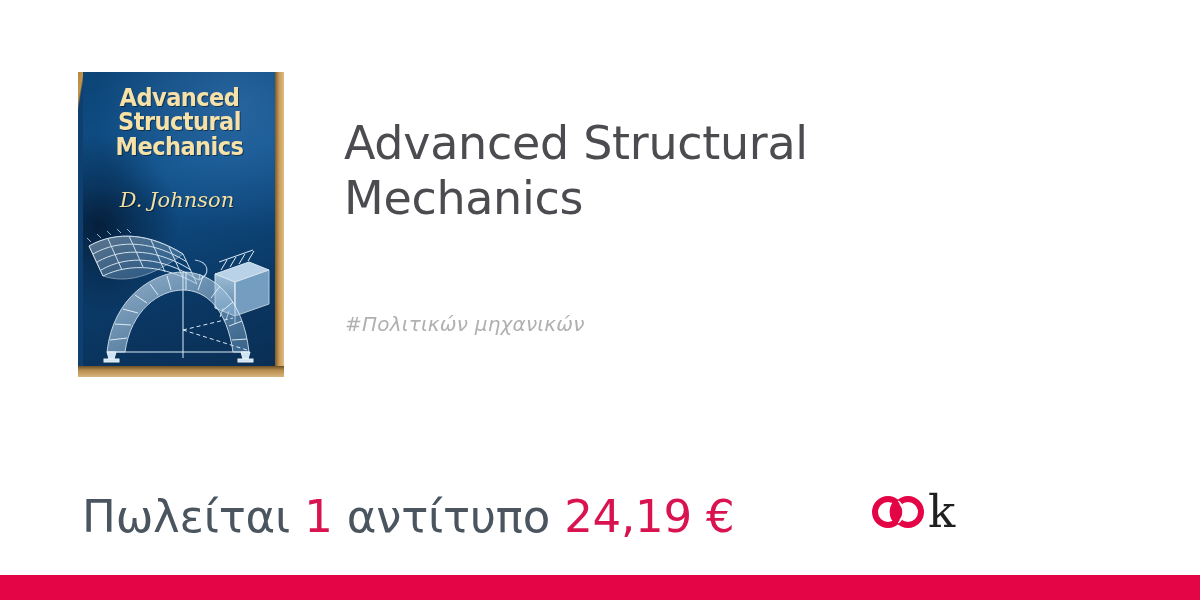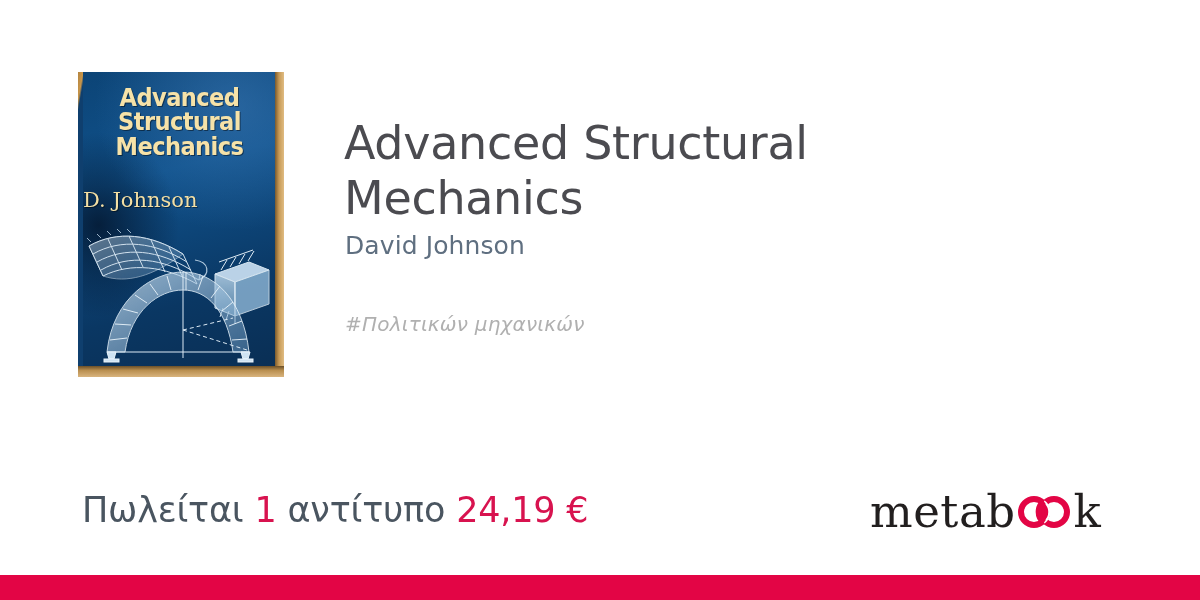--- a/index.html
+++ b/index.html
@@ -71,25 +71,26 @@
     line-height: 1.02;
     letter-spacing: -0.6px;
     color: #f6e2a8;
     text-shadow: 1px 1px 0 rgba(0,0,0,.45);
     transform: scaleX(.94);
   }
   .cover-author {
     position: absolute;
     left: 0; right: 4px;
     top: 116px;
-    text-align: left;
+    text-align: center;
     font-family: "DejaVu Serif", "Liberation Serif", serif;
     font-size: 21px;
     color: #f3dfa4;
     text-shadow: 1px 1px 0 rgba(0,0,0,.4);
+    font-style: italic;
   }
   .cover-art {
     position: absolute;
     left: 0; right: 0; top: 140px; bottom: 0;
   }
 
   
   .title {
     position: absolute;
     left: 344px;
@@ -118,21 +119,21 @@
     color: #b0b0b0;
     letter-spacing: .2px;
     font-style: italic;
   }
 
   
   .status {
     position: absolute;
     left: 82px;
     top: 490px;
-    font-size: 35px;
+    font-size: 45px;
     color: #4a5560;
     letter-spacing: -0.2px;
     white-space: nowrap;
   }
   .status .accent { color: #d8134f; }
 
   
   .logo {
     position: absolute;
     left: 870px;
@@ -271,32 +272,30 @@
           </svg>
         </div>
 
       </div>
       <div class="cover-edge-r"></div>
       <div class="cover-edge-b"></div>
     </div>
   </div>
 
   <h1 class="title">Advanced Structural Mechanics</h1>
-  <div class="author">David Johnson</div>
   <div class="tag">#Πολιτικών μηχανικών</div>
 
   <div class="status">
     <span>Πωλείται</span>
     <span class="accent">1</span>
     <span>αντίτυπο</span>
     <span class="accent">24,19 €</span>
   </div>
 
   <div class="logo">
-    <span>metab</span>
     <span class="logo-rings">
       <svg width="56" height="34" viewBox="0 0 56 34" xmlns="http://www.w3.org/2000/svg">
         <circle cx="17" cy="17" r="13" fill="none" stroke="#e30545" stroke-width="6"></circle>
         <circle cx="37" cy="17" r="13" fill="none" stroke="#e30545" stroke-width="6"></circle>
         <path d="M27 6.5 A13 13 0 0 1 27 27.5" fill="none" stroke="#ffffff" stroke-width="2.2"></path>
         <path d="M27 6.5 A13 13 0 0 0 27 27.5" fill="none" stroke="#e30545" stroke-width="6"></path>
       </svg>
     </span>
     <span>k</span>
   </div>

